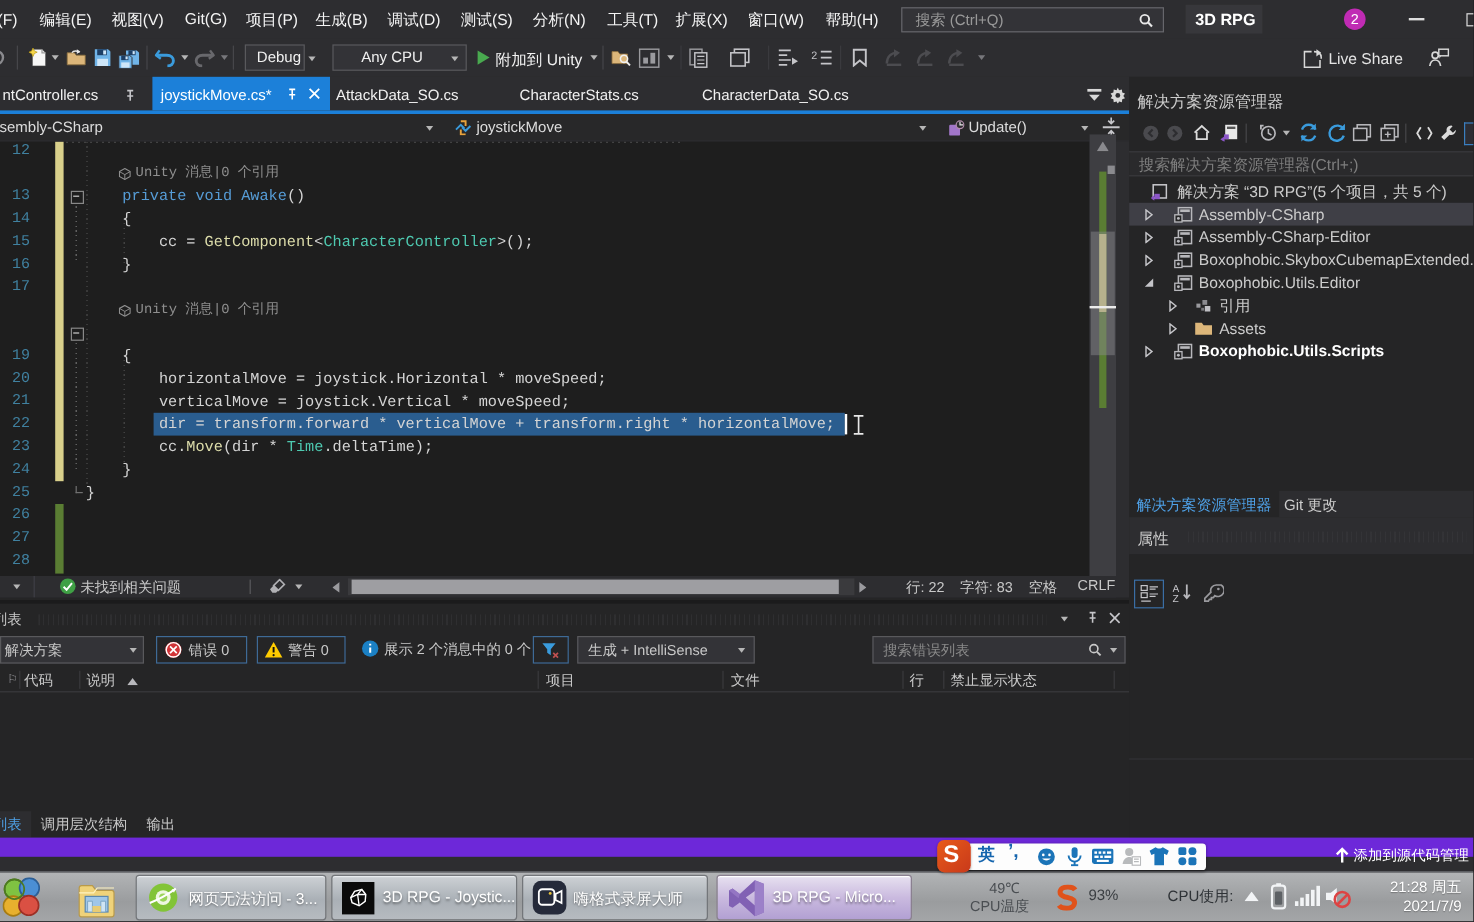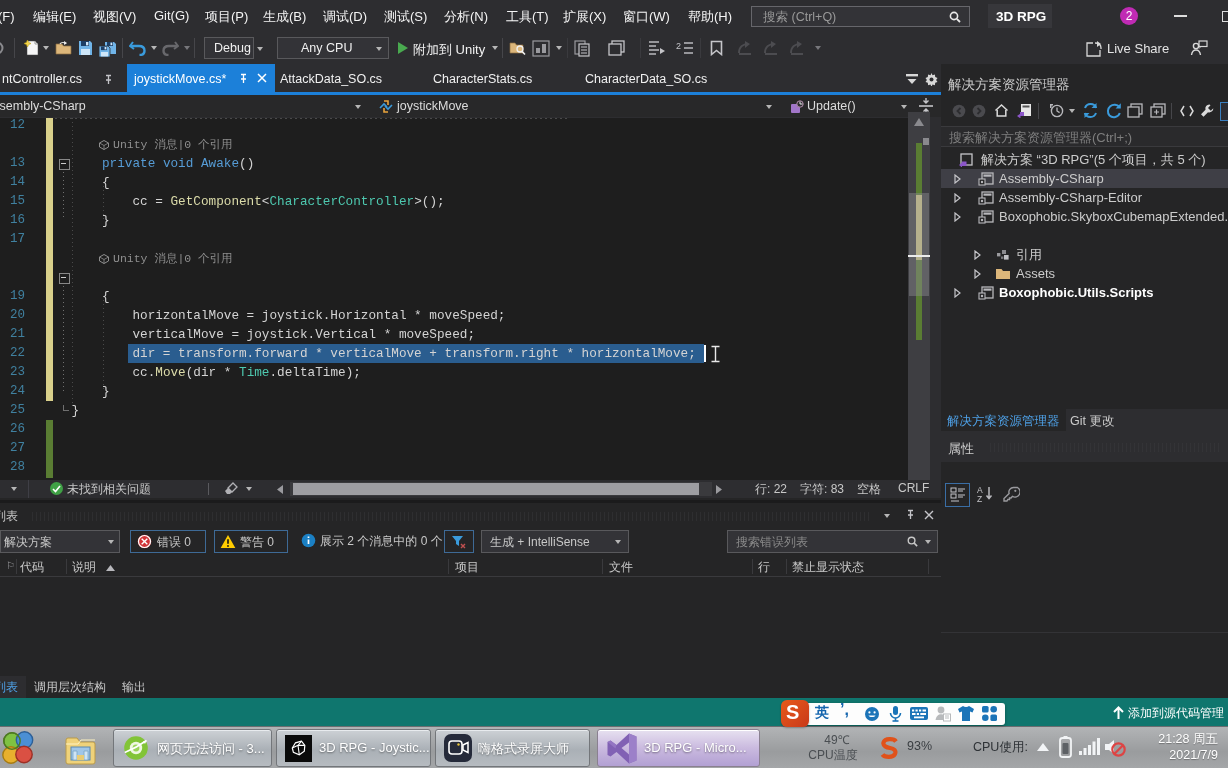--- a/index.html
+++ b/index.html
@@ -551,20 +551,32 @@
           <path d="M1 1v8l5-4z" fill="none" stroke="#c5c5c9" stroke-width="1.2"></path>
         </svg>
    <svg class="abs" style="left:37px;top:3px" width="16" height="14" viewBox="0 0 16 14">
           <rect x="4" y="1" width="11" height="11" fill="none" stroke="#b8b8bc" stroke-width="1.3"></rect>
           <rect x="5.5" y="2.5" width="8" height="2.2" fill="#b8b8bc"></rect>
           <rect x="1" y="7" width="6" height="6" fill="#252526" stroke="#b8b8bc" stroke-width="1.1"></rect>
           <circle cx="4" cy="10" r="1.2" fill="#b8b8bc"></circle>
         </svg>
    <span class="abs" style="left:58px;">Boxophobic.SkyboxCubemapExtended.D</span>
       </div>
+ <div class="abs" style="left:0;top:162px;width:287px;height:19px;line-height:19px;">
+   <svg class="abs" style="left:12px;top:5px" width="9" height="9" viewBox="0 0 9 9">
+          <path d="M8 1v7H1z" fill="#c5c5c9"></path>
+        </svg>
+   <svg class="abs" style="left:37px;top:3px" width="16" height="14" viewBox="0 0 16 14">
+          <rect x="4" y="1" width="11" height="11" fill="none" stroke="#b8b8bc" stroke-width="1.3"></rect>
+          <rect x="5.5" y="2.5" width="8" height="2.2" fill="#b8b8bc"></rect>
+          <rect x="1" y="7" width="6" height="6" fill="#252526" stroke="#b8b8bc" stroke-width="1.1"></rect>
+          <circle cx="4" cy="10" r="1.2" fill="#b8b8bc"></circle>
+        </svg>
+   <span class="abs" style="left:58px;">Boxophobic.Utils.Editor</span>
+      </div>
  <div class="abs" style="left:0;top:181px;width:287px;height:19px;line-height:19px;">
    <svg class="abs" style="left:33px;top:5px" width="7" height="10" viewBox="0 0 7 10">
           <path d="M1 1v8l5-4z" fill="none" stroke="#c5c5c9" stroke-width="1.2"></path>
         </svg>
    <svg class="abs" style="left:55px;top:4px" width="15" height="12" viewBox="0 0 15 12">
           <rect x="1" y="4" width="3.4" height="3.4" fill="#9a9a9e"></rect>
           <rect x="6" y="1" width="4" height="4" fill="#8a8a8e"></rect>
           <rect x="8" y="6" width="4.6" height="4.6" fill="#c0c0c4"></rect>
           <rect x="5" y="7.5" width="2.4" height="2.4" fill="#77777b"></rect>
         </svg>
@@ -621,21 +633,21 @@
           </svg>
         </div>
    <svg class="abs" style="left:62px;top:24px" width="17" height="17" viewBox="0 0 17 17">
           <path d="M10.5 1.5a4.6 4.6 0 00-4.4 6L1 12.6 1 15h3l.8-1.5h1.7V12h1.6l1.3-1.6a4.6 4.6 0 105.1-8.9z" fill="none" stroke="#9a9a9e" stroke-width="1.4"></path>
           <circle cx="12.3" cy="4.8" r="1.1" fill="#9a9a9e"></circle>
         </svg>
    <div class="abs" style="left:0;top:170px;width:287px;height:1px;background:#333336;"></div>
  </div>
 </div>
 
-<div class="abs" id="statusbar" style="left:0;top:698px;width:1228px;height:28px;background:#0f766e;">
+<div class="abs" id="statusbar" style="left:0;top:698px;width:1228px;height:16px;background:#6d28d9;">
  <svg class="abs" style="left:1112px;top:6px" width="13" height="15" viewBox="0 0 13 15">
         <path d="M6.5 15V4M2 8l4.5-4.5L11 8" fill="none" stroke="#fff" stroke-width="2"></path>
       </svg>
  <span class="abs" style="left:1128px;top:7px;font-size:12px;color:#fff;">添加到源代码管理</span>
 </div>
 
 <div class="abs" id="taskbar" style="left:0;top:726px;width:1228px;height:42px;background:linear-gradient(#b2b4b6,#9a9c9e 60%,#a4a6a8);border-top:1px solid #6a6d70;box-sizing:border-box;">
  <svg class="abs" style="left:2px;top:4px" width="32" height="34" viewBox="0 0 32 34">
   <circle cx="10" cy="10" r="8.2" fill="#7fc242" stroke="#4e7a22" stroke-width="1.4"></circle>
   <circle cx="22.5" cy="9" r="8.2" fill="#4b8fd4" stroke="#2d5f96" stroke-width="1.4"></circle>

